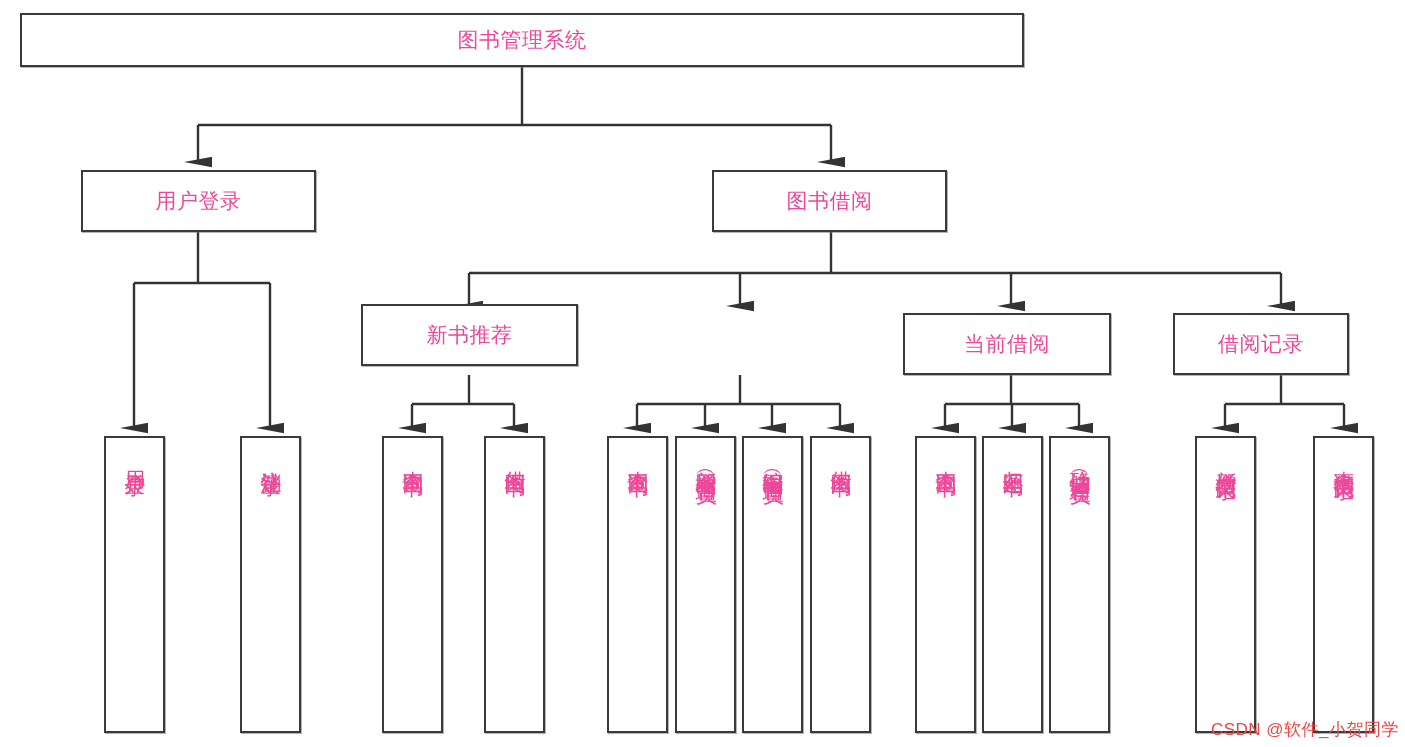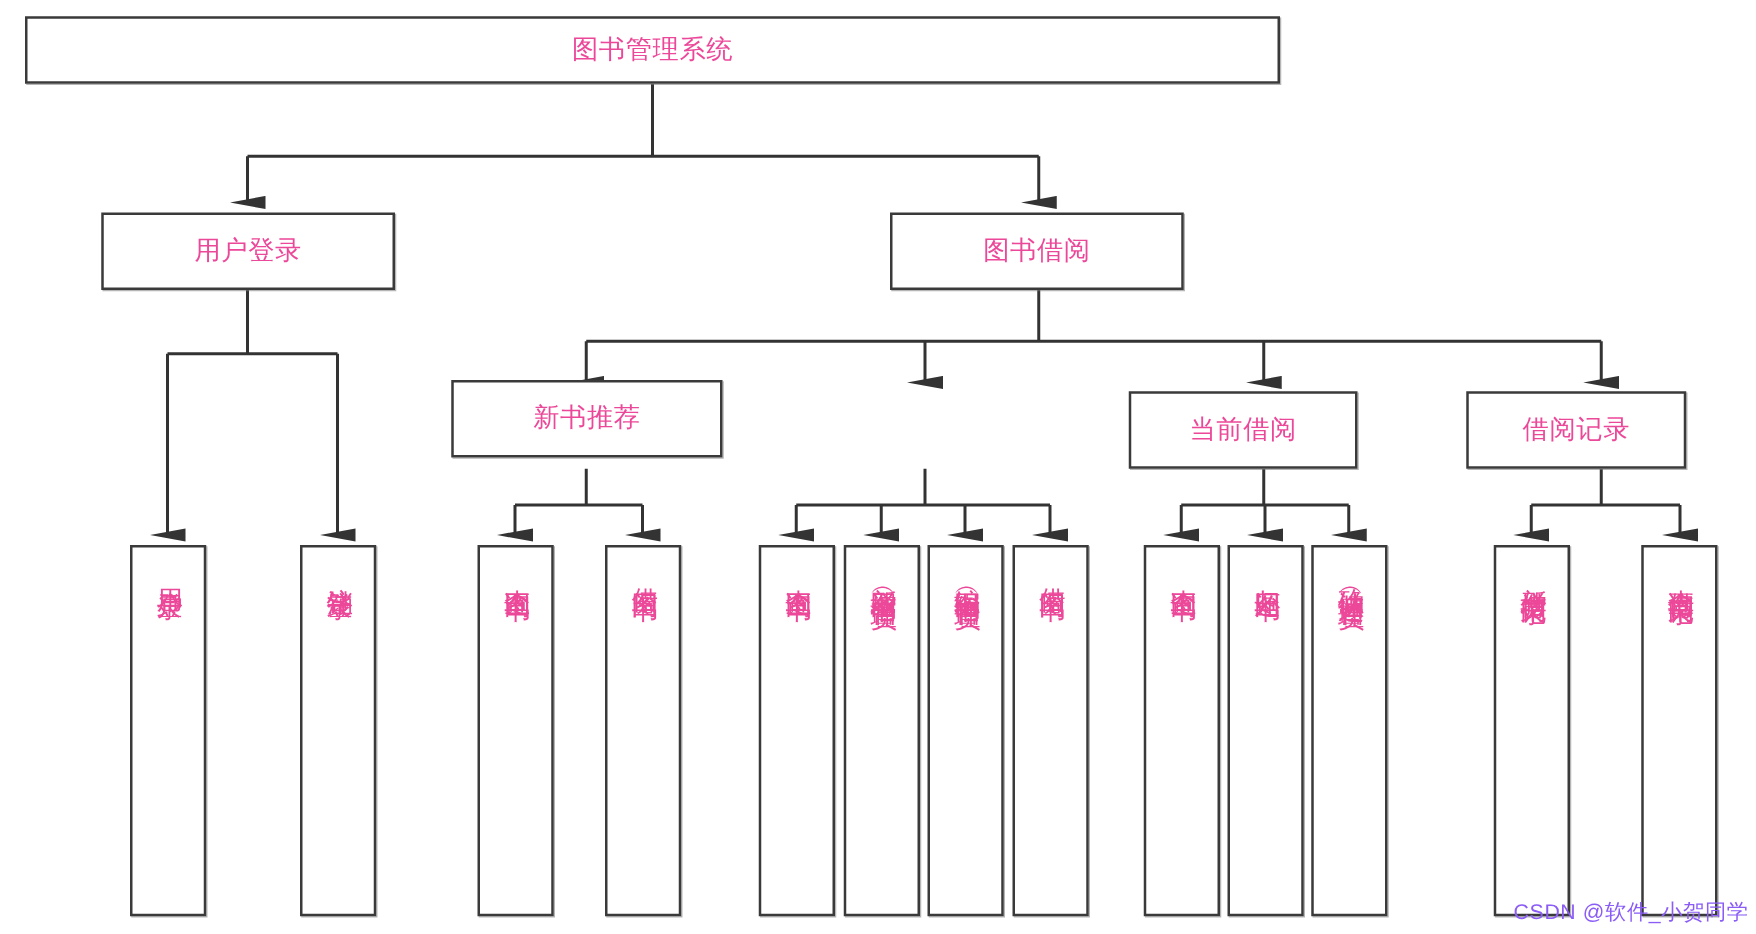--- a/index.html
+++ b/index.html
@@ -57,21 +57,21 @@
     font-size: 21px;
     line-height: 1.28;
     white-space: nowrap;
     letter-spacing: 2px;
   }
   .watermark {
     position: absolute;
     right: 6px;
     bottom: 6px;
     font-size: 17px;
-    color: #8b5cf6;
+    color: #ef4444;
     letter-spacing: 0.5px;
     white-space: nowrap;
     user-select: none;
   }
 </style>
 </head>
 <body>
 
 <div id="canvas">
 
@@ -135,21 +135,21 @@
   <div class="node horiz" style="left:81px; top:170px; width:235px; height:62px;">
     <span class="label">用户登录</span>
   </div>
   <div class="node horiz" style="left:712px; top:170px; width:235px; height:62px;">
     <span class="label">图书借阅</span>
   </div>
 
   <div class="node horiz" style="left:361px; top:304px; width:217px; height:62px;">
     <span class="label">新书推荐</span>
   </div>
-  <div class="node horiz" style="left:903px; top:313px; width:183px; height:62px;">
+  <div class="node horiz" style="left:903px; top:313px; width:208px; height:62px;">
     <span class="label">当前借阅</span>
   </div>
   <div class="node horiz" style="left:1173px; top:313px; width:176px; height:62px;">
     <span class="label">借阅记录</span>
   </div>
 
   <div class="node vert" style="left:104px; top:436px; width:61px; height:297px;">
     <span class="label">用户登录</span>
   </div>
   <div class="node vert" style="left:240px; top:436px; width:61px; height:297px;">

